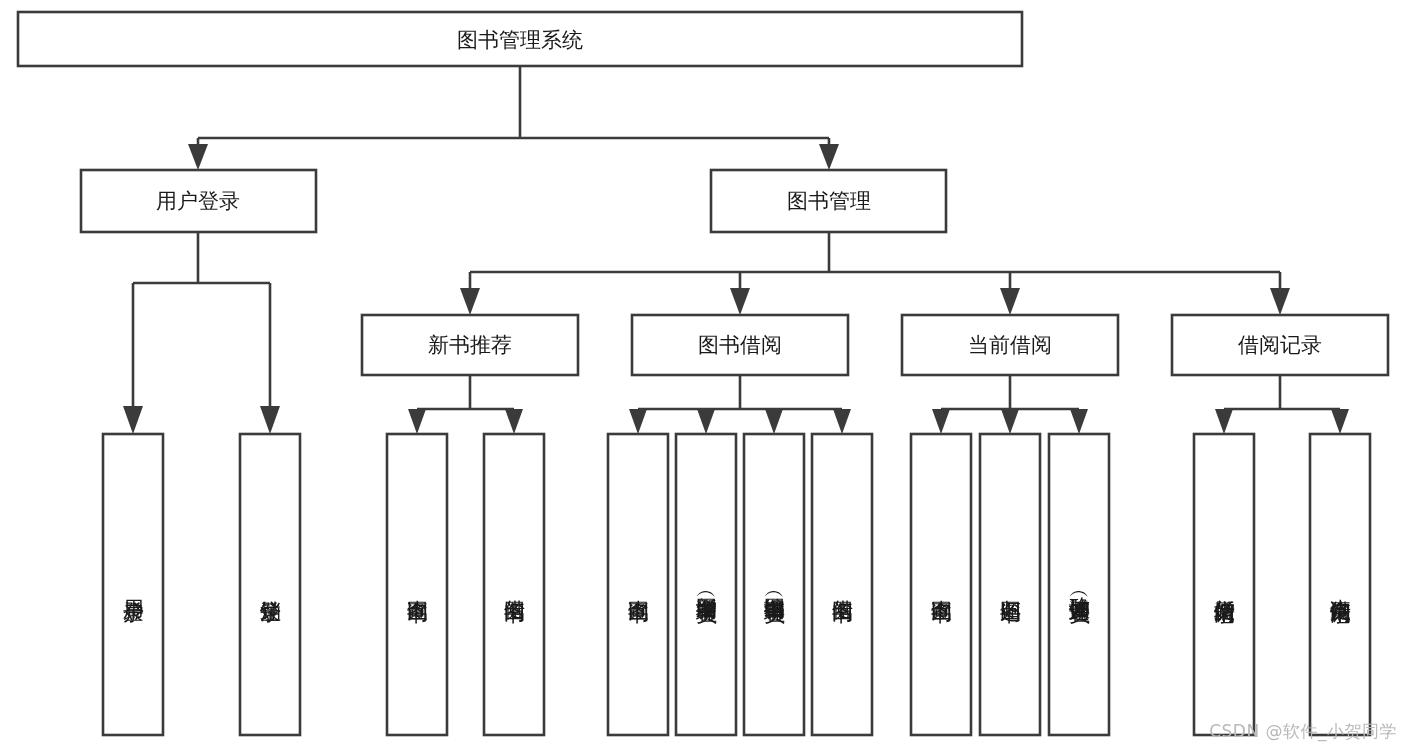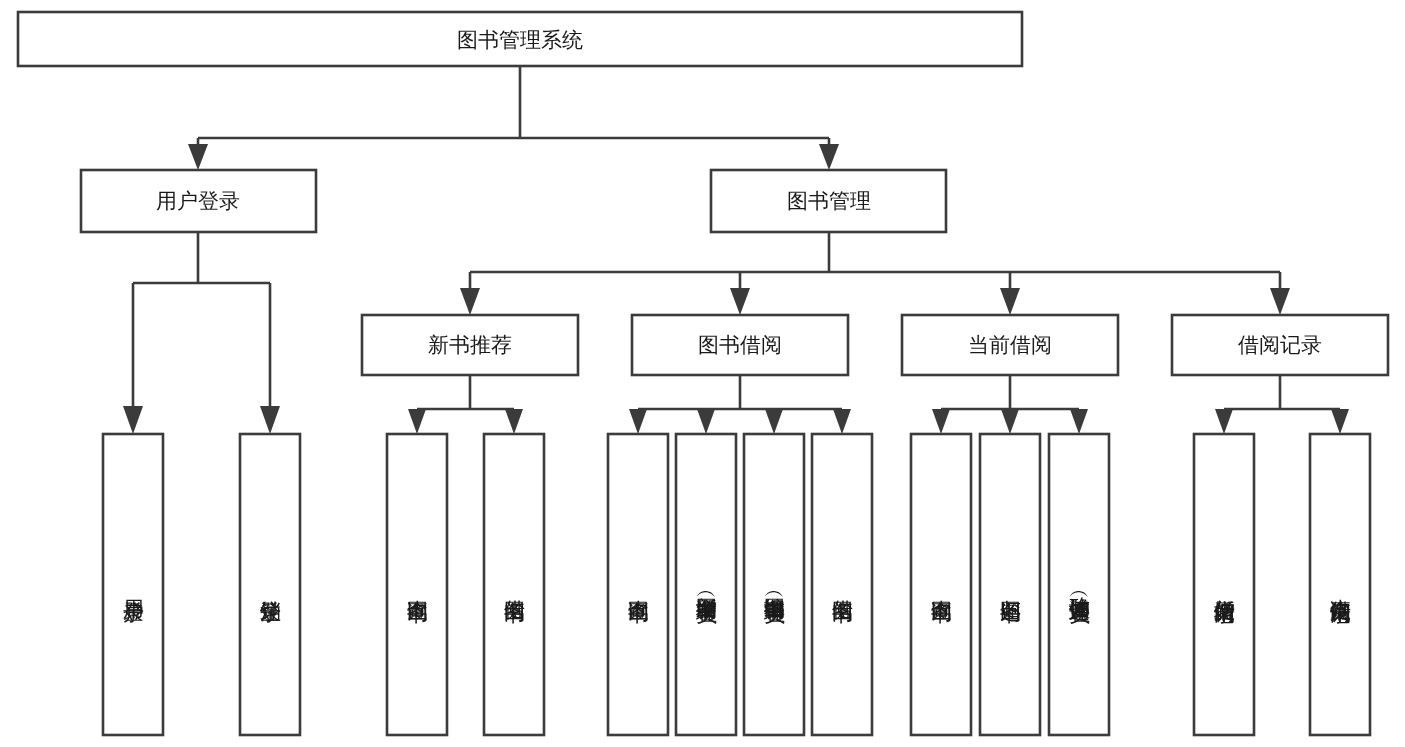--- a/index.html
+++ b/index.html
@@ -191,14 +191,15 @@
   <div class="vlabel" style="left:744px; top:434px; width:60px; height:301px;">编辑图书（管理员）</div>
   <div class="vlabel" style="left:812px; top:434px; width:60px; height:301px;">借阅图书</div>
 
   <div class="vlabel" style="left:911px; top:434px; width:60px; height:301px;">查询图书</div>
   <div class="vlabel" style="left:980px; top:434px; width:60px; height:301px;">归还图书</div>
   <div class="vlabel" style="left:1049px; top:434px; width:60px; height:301px;">确认归还（管理员）</div>
 
   <div class="vlabel" style="left:1194px; top:434px; width:60px; height:301px;">新增借阅记录</div>
   <div class="vlabel" style="left:1310px; top:434px; width:60px; height:301px;">查询借阅记录</div>
 
+  <div class="watermark">CSDN @软件_小贺同学</div>
 
 </div>
 
 </body></html>

